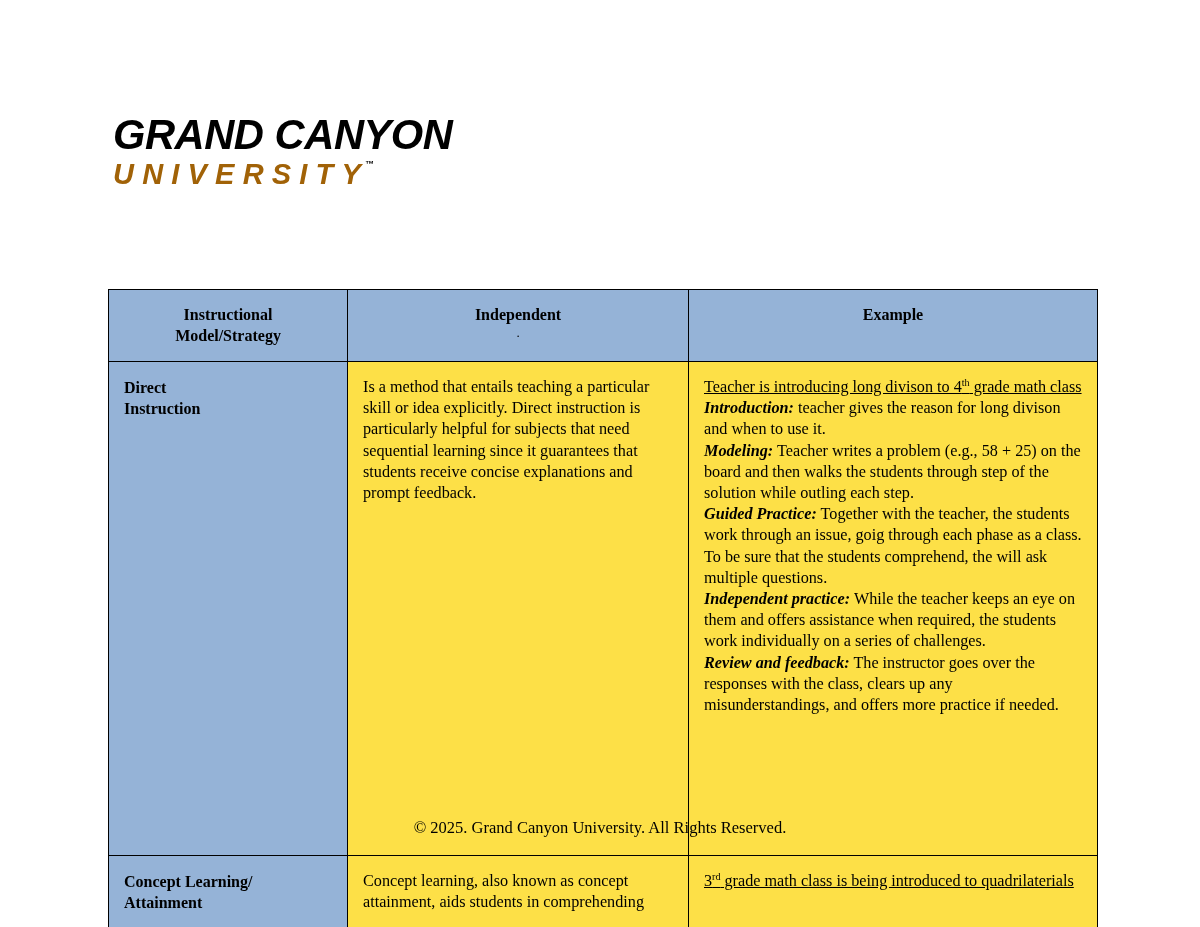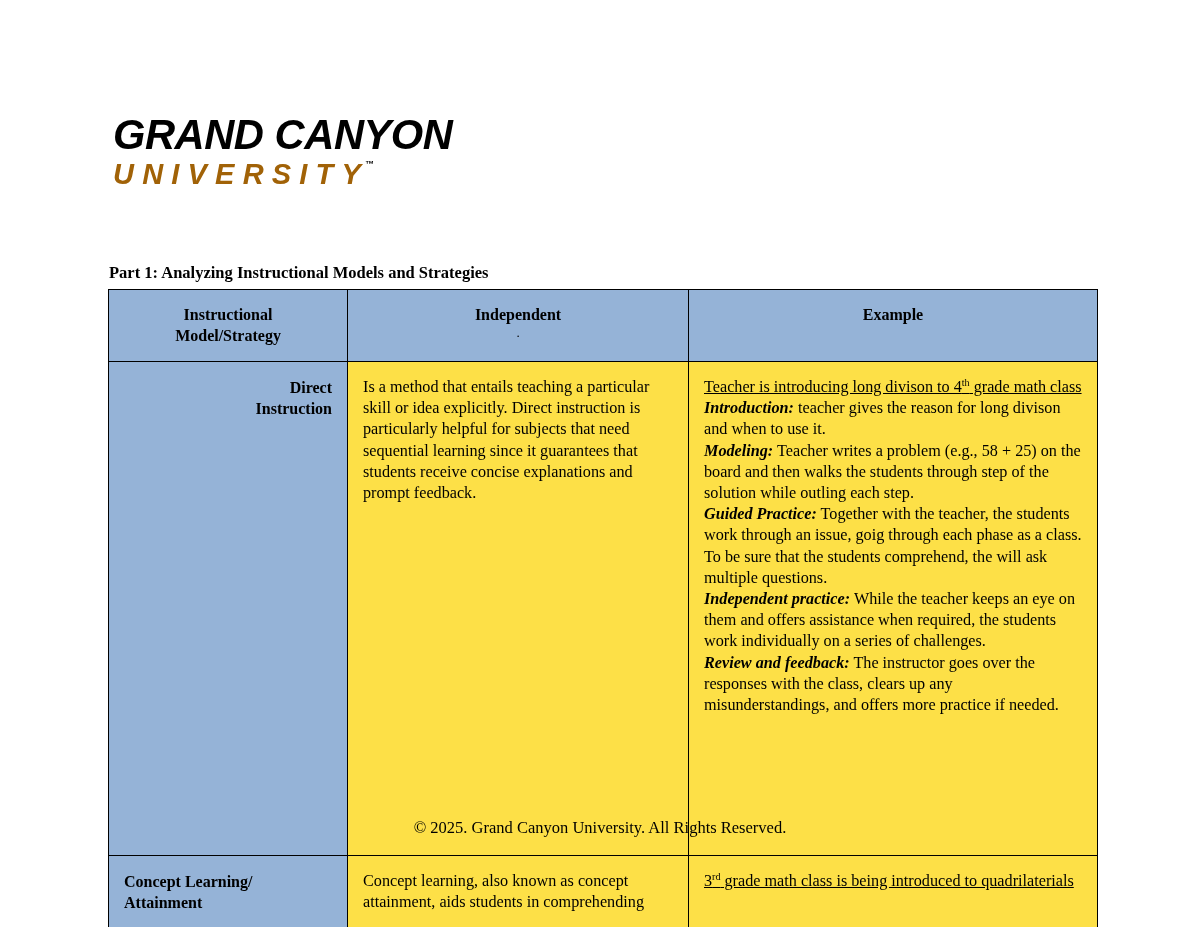--- a/index.html
+++ b/index.html
@@ -145,21 +145,21 @@
   }
   .cell-body p { margin: 0; }
   .cell-body .u { text-decoration: underline; }
   .cell-body .bi { font-weight: 700; font-style: italic; }
   .cell-body sup {
     font-size: 0.62em;
     vertical-align: super;
     line-height: 0;
   }
 
-  .row1-model { height: 463px; text-align: right; }
+  .row1-model { height: 463px; }
 
   
   .footer {
     position: absolute;
     left: 0;
     top: 817px;
     width: 1200px;
     text-align: center;
     font-size: 16.5px;
     line-height: 22px;
@@ -171,21 +171,20 @@
 <div class="page">
 
   <div class="logo">
     <div class="logo-line1">GRAND CANYON</div>
     <div class="logo-line2-wrap">
       <span class="logo-line2">UNIVERSITY</span><span class="logo-tm">™</span>
     </div>
   </div>
 
 
-  <div class="part-label"><span>Part 1:</span><span class="part-rest"> Analyzing Instructional Models and Strategies</span></div>
 
   <table class="tbl">
     <colgroup>
       <col class="col-1">
       <col class="col-2">
       <col class="col-3">
     </colgroup>
     <thead>
       <tr>
         <th class="hdr-cell">

